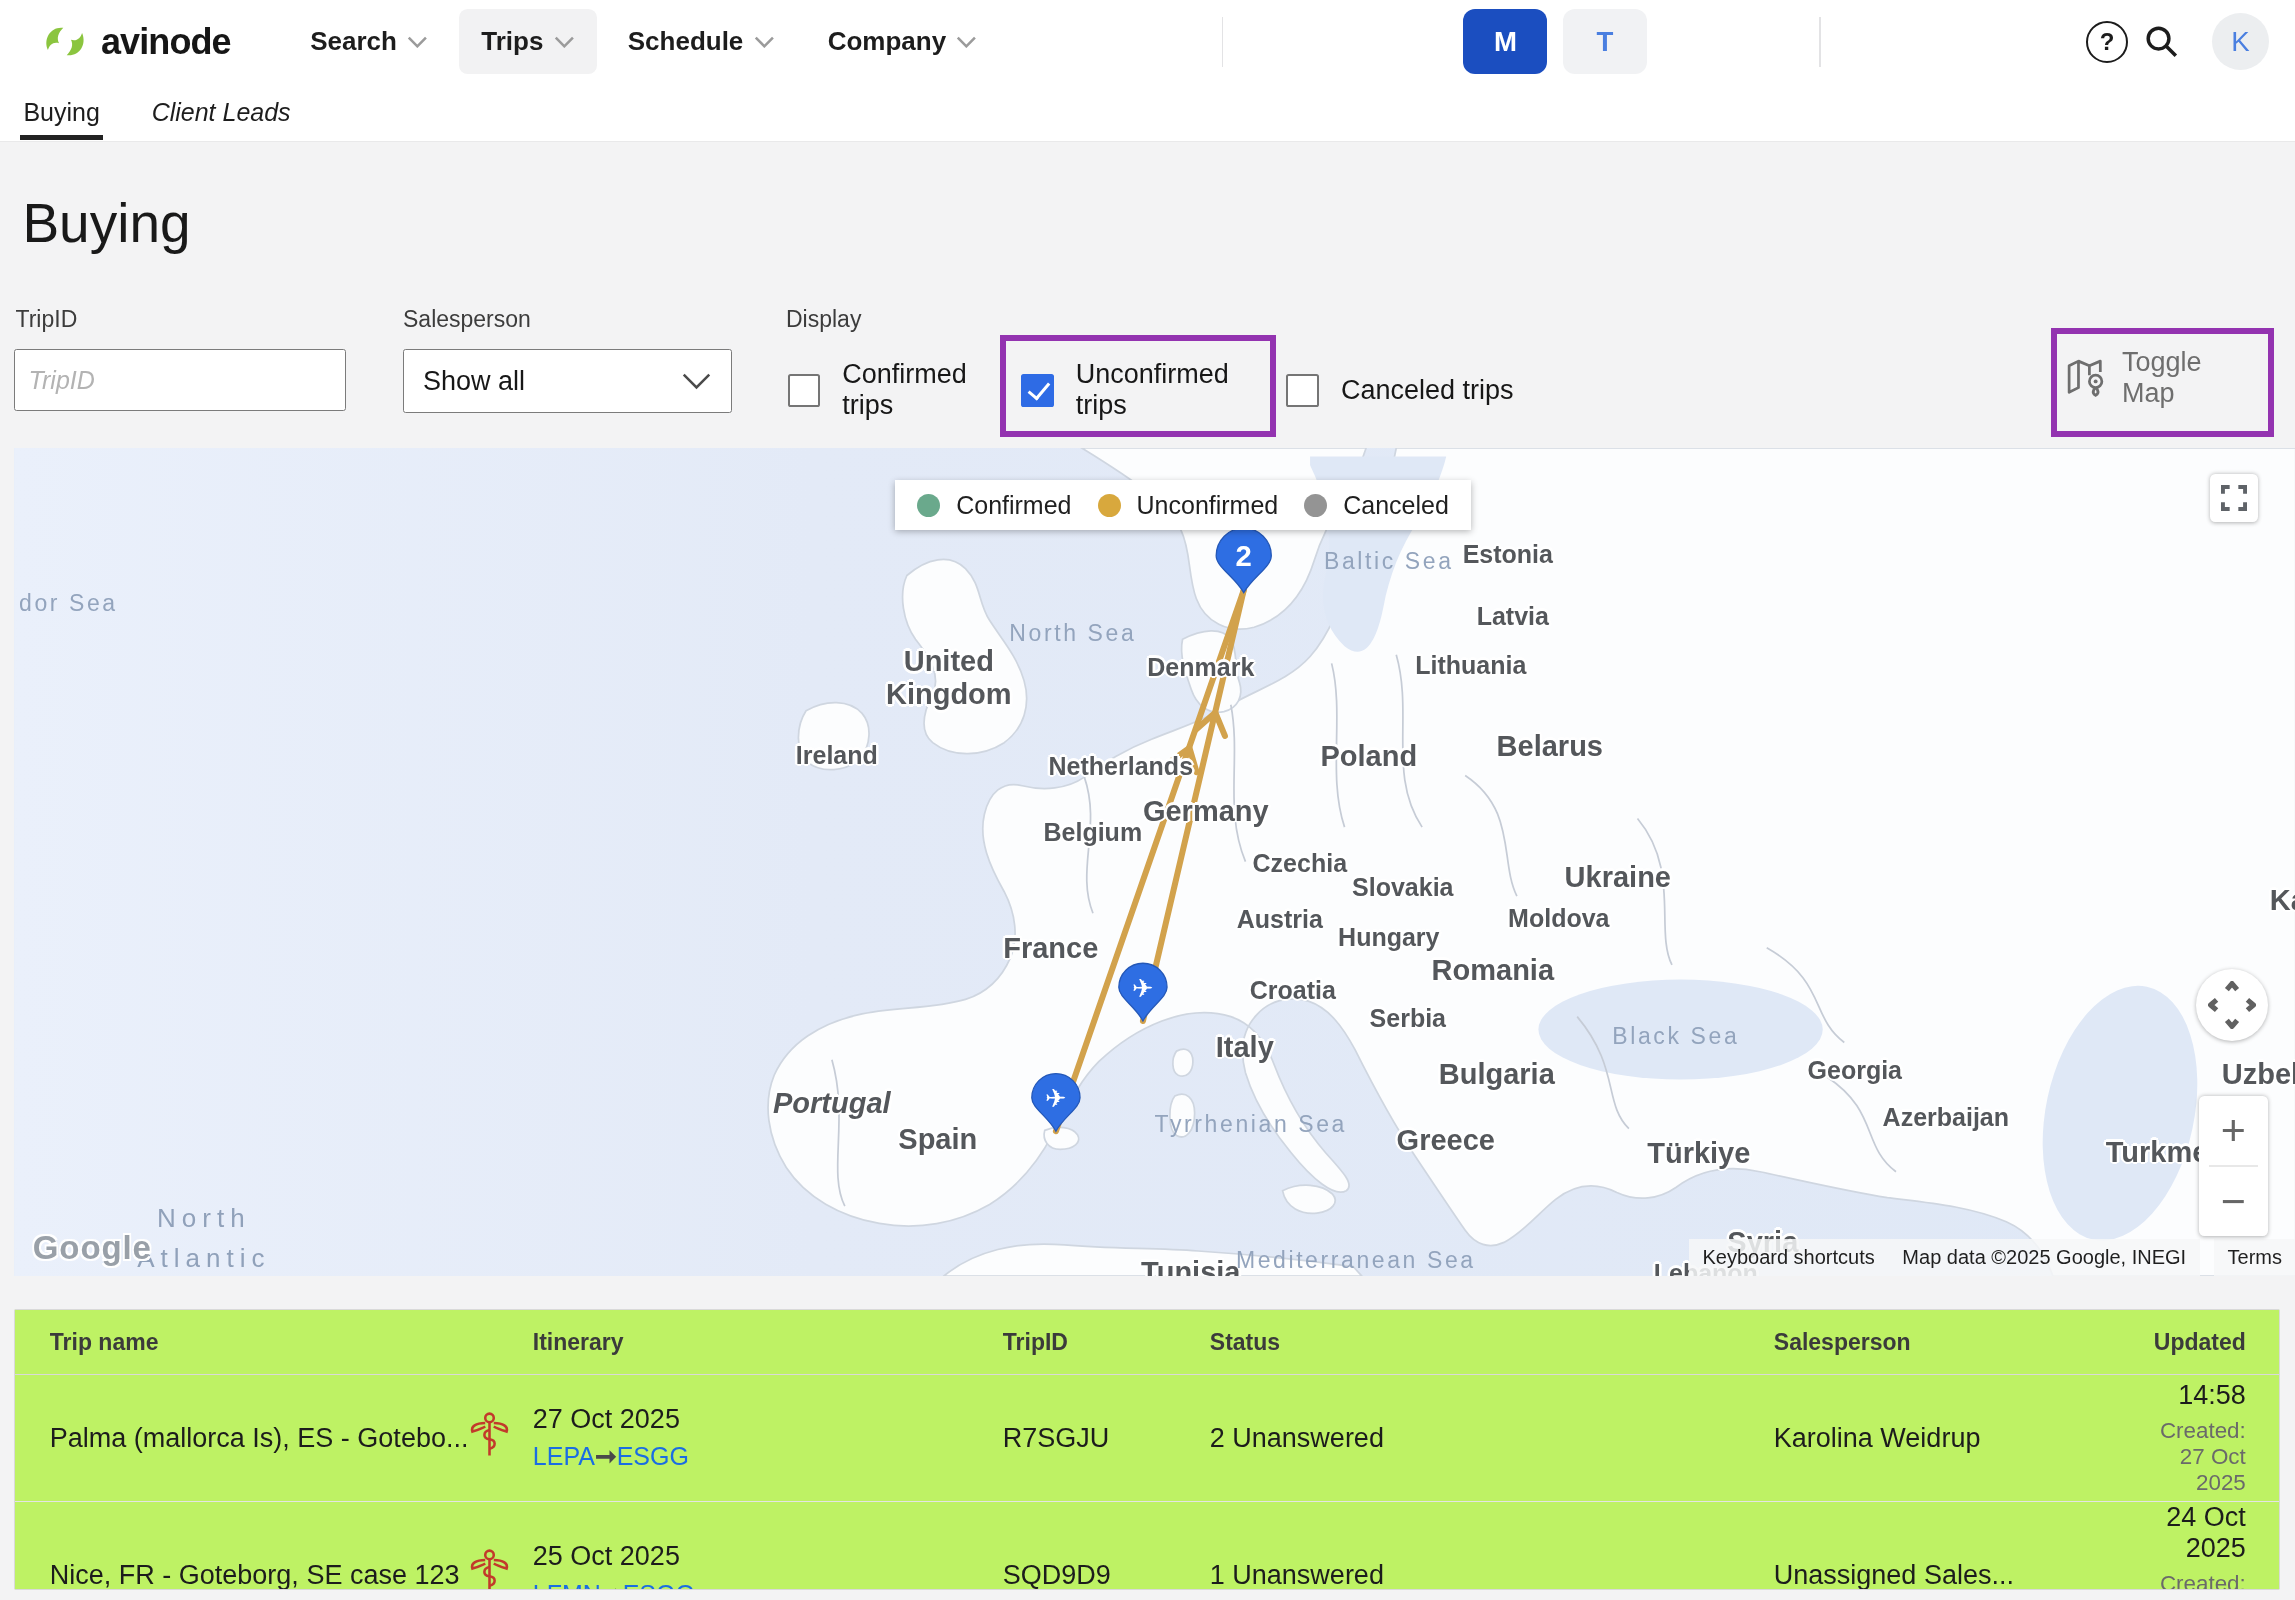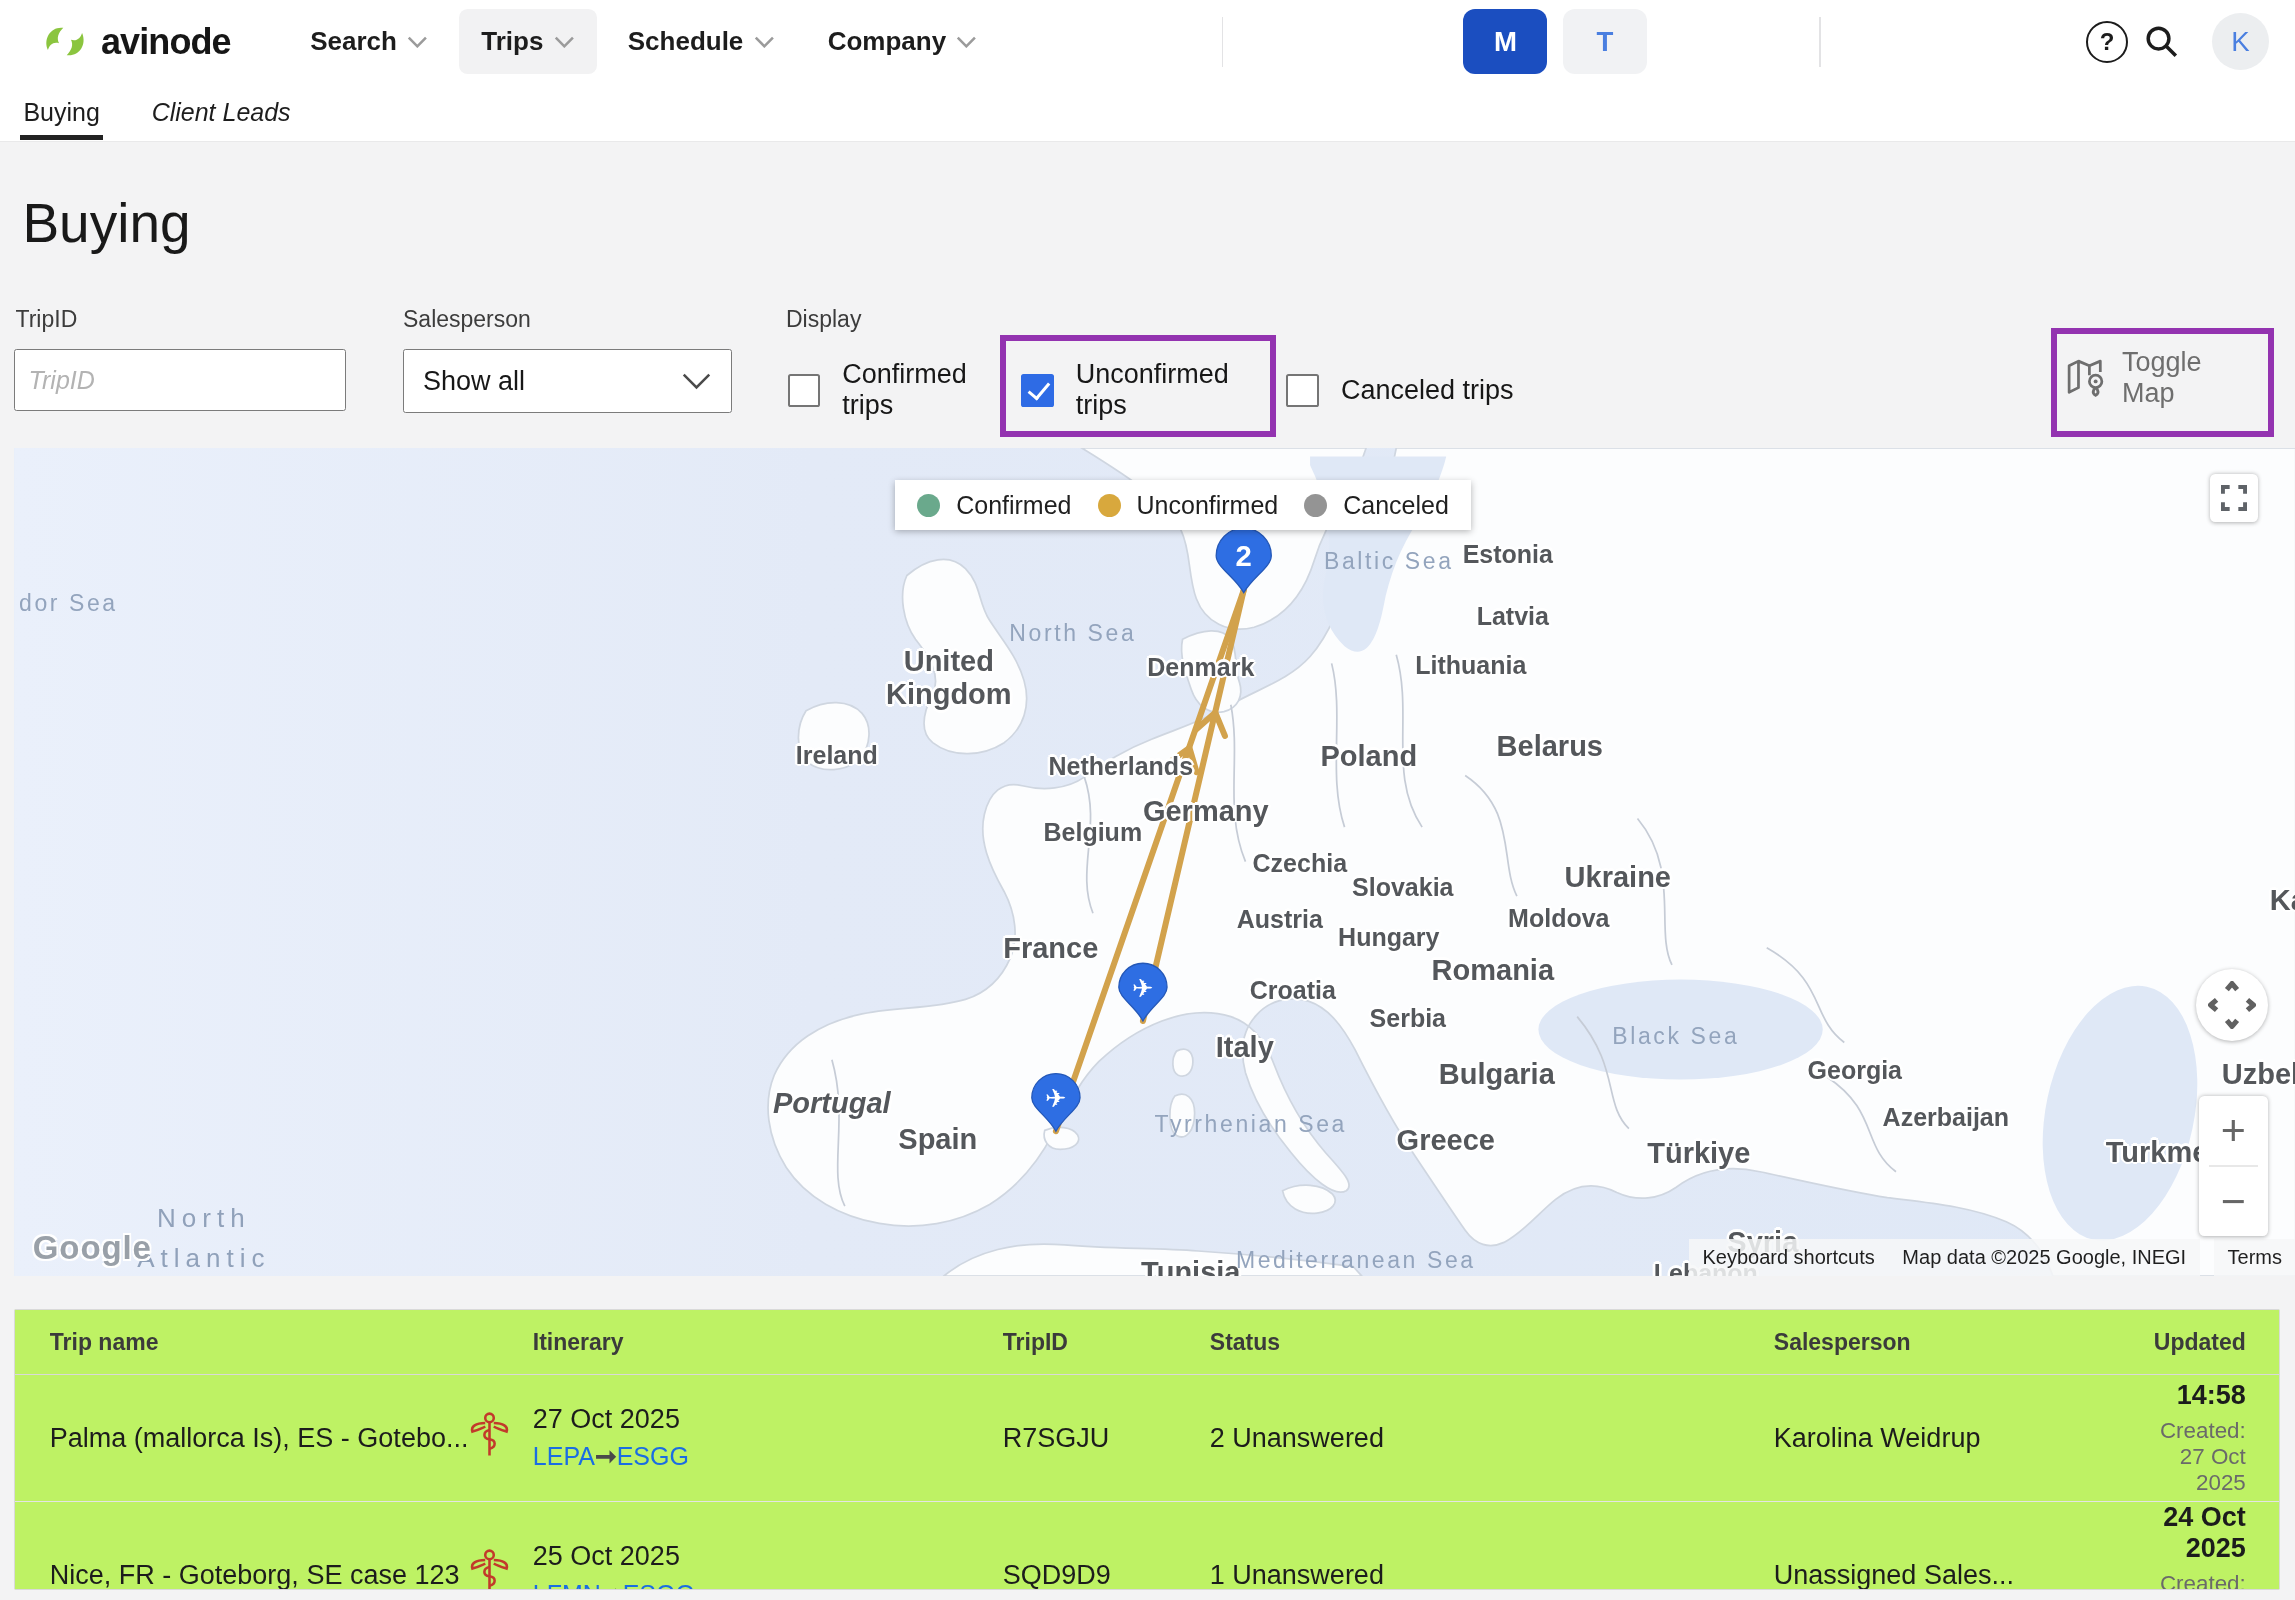--- a/index.html
+++ b/index.html
@@ -77,21 +77,21 @@
   .trow{display:grid;grid-template-columns:419px 64px 470px 207px 564px 362px 1fr;align-items:center;padding:0 33px 0 35px;}
   .thead{height:64px;border-bottom:1.7px solid #d9d9d9;}
   .thead .th{font-size:23px;font-weight:700;color:#3b3b3b;}
   .th.right,.td.right{text-align:right;}
   .tdatarow{height:126px;border-bottom:1.7px solid #e4e4e4;cursor:pointer;}
   .td{font-size:27px;color:#1c1c1c;}
   .itin .date{font-size:27px;color:#1c1c1c;margin-bottom:6.9px;}
   .itin .route{display:flex;align-items:center;gap:0;font-size:25px;}
   .route a{color:#1a6de3;text-decoration:none;cursor:pointer;}
   .route .arr{color:#4a4a4a;font-size:26px;font-weight:700;}
-  .updated .time{font-size:27px;color:#1c1c1c;font-weight:bold;}
+  .updated .time{font-size:27px;color:#1c1c1c;}
   .updated .created{font-size:22.4px;color:#6a6a6a;margin-top:6.9px;}
   .med-icon{width:41px;height:48px;}
 </style>
 </head>
 <body>
 
 <div id="app">
 
   <div class="topnav">
     <div class="brand">

